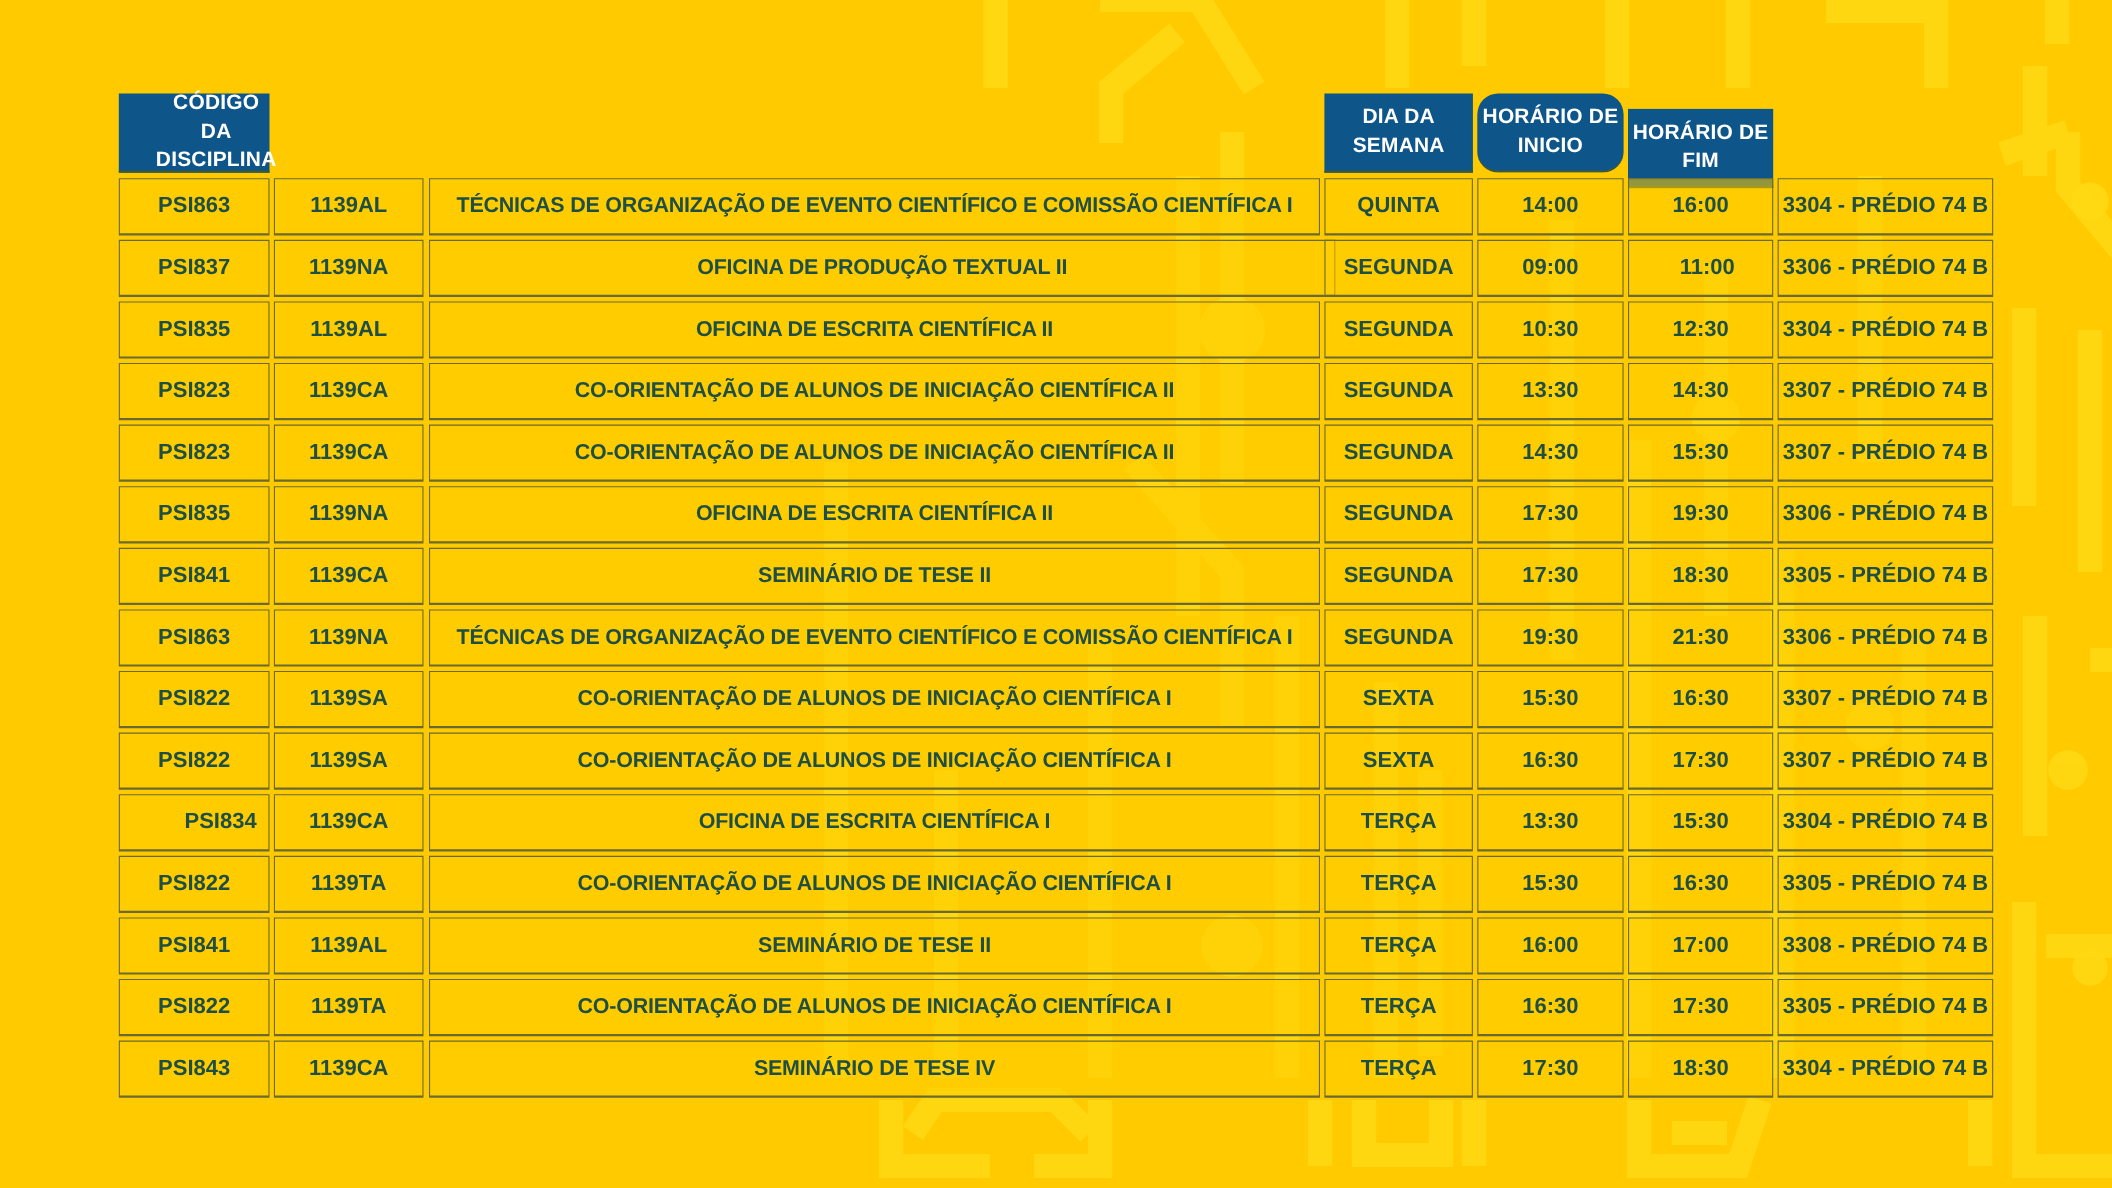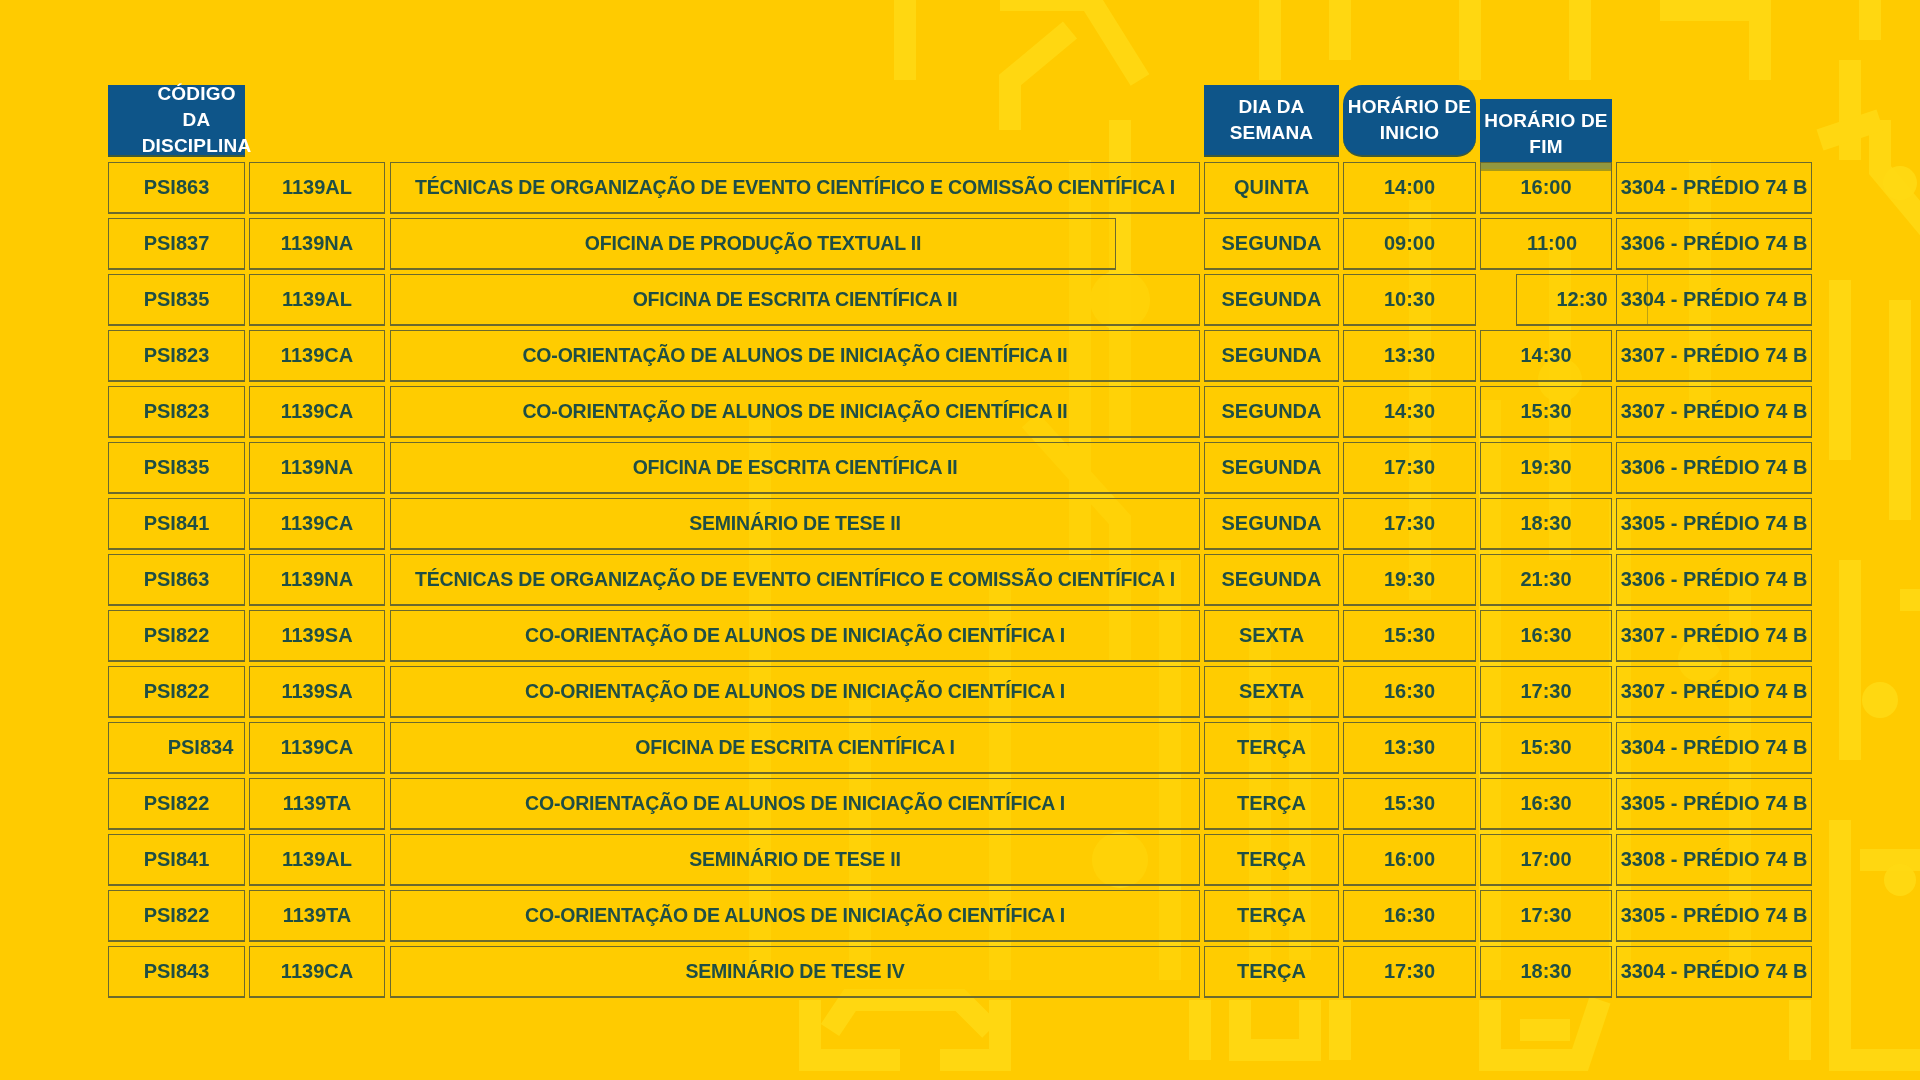--- a/index.html
+++ b/index.html
@@ -96,33 +96,33 @@
       <div class="cell dcell" style="left: 249px; width: 136px; top: 162px;">1139AL</div>
       <div class="cell dcell name" style="left: 390px; width: 810px; top: 162px;">TÉCNICAS DE ORGANIZAÇÃO DE EVENTO CIENTÍFICO E COMISSÃO CIENTÍFICA I</div>
       <div class="cell dcell" style="left: 1204px; width: 135px; top: 162px;">QUINTA</div>
       <div class="cell dcell" style="left: 1343px; width: 133px; top: 162px;">14:00</div>
       <div class="cell dcell" style="left: 1480px; width: 132px; top: 162px;">16:00</div>
       <div class="cell dcell" style="left: 1616px; width: 196px; top: 162px;">3304 - PRÉDIO 74 B</div>
     </div>
     <div>
       <div class="cell dcell" style="left: 108px; width: 137px; top: 218px;">PSI837</div>
       <div class="cell dcell" style="left: 249px; width: 136px; top: 218px;">1139NA</div>
-      <div class="cell dcell name" style="left: 390px; width: 726px; top: 218px;">OFICINA DE PRODUÇÃO TEXTUAL II</div>
+      <div class="cell dcell name" style="left: 390px; width: 824px; top: 218px;">OFICINA DE PRODUÇÃO TEXTUAL II</div>
       <div class="cell dcell" style="left: 1204px; width: 135px; top: 218px;">SEGUNDA</div>
       <div class="cell dcell" style="left: 1343px; width: 133px; top: 218px;">09:00</div>
       <div class="cell dcell" style="left: 1480px; width: 132px; top: 218px; padding-left: 12px;">11:00</div>
       <div class="cell dcell" style="left: 1616px; width: 196px; top: 218px;">3306 - PRÉDIO 74 B</div>
     </div>
     <div>
       <div class="cell dcell" style="left: 108px; width: 137px; top: 274px;">PSI835</div>
       <div class="cell dcell" style="left: 249px; width: 136px; top: 274px;">1139AL</div>
       <div class="cell dcell name" style="left: 390px; width: 810px; top: 274px;">OFICINA DE ESCRITA CIENTÍFICA II</div>
       <div class="cell dcell" style="left: 1204px; width: 135px; top: 274px;">SEGUNDA</div>
       <div class="cell dcell" style="left: 1343px; width: 133px; top: 274px;">10:30</div>
-      <div class="cell dcell" style="left: 1480px; width: 132px; top: 274px; margin-left: 36px;">12:30</div>
+      <div class="cell dcell" style="left: 1480px; width: 132px; top: 274px;">12:30</div>
       <div class="cell dcell" style="left: 1616px; width: 196px; top: 274px;">3304 - PRÉDIO 74 B</div>
     </div>
     <div>
       <div class="cell dcell" style="left: 108px; width: 137px; top: 330px;">PSI823</div>
       <div class="cell dcell" style="left: 249px; width: 136px; top: 330px;">1139CA</div>
       <div class="cell dcell name" style="left: 390px; width: 810px; top: 330px;">CO-ORIENTAÇÃO DE ALUNOS DE INICIAÇÃO CIENTÍFICA II</div>
       <div class="cell dcell" style="left: 1204px; width: 135px; top: 330px;">SEGUNDA</div>
       <div class="cell dcell" style="left: 1343px; width: 133px; top: 330px;">13:30</div>
       <div class="cell dcell" style="left: 1480px; width: 132px; top: 330px;">14:30</div>
       <div class="cell dcell" style="left: 1616px; width: 196px; top: 330px;">3307 - PRÉDIO 74 B</div>

